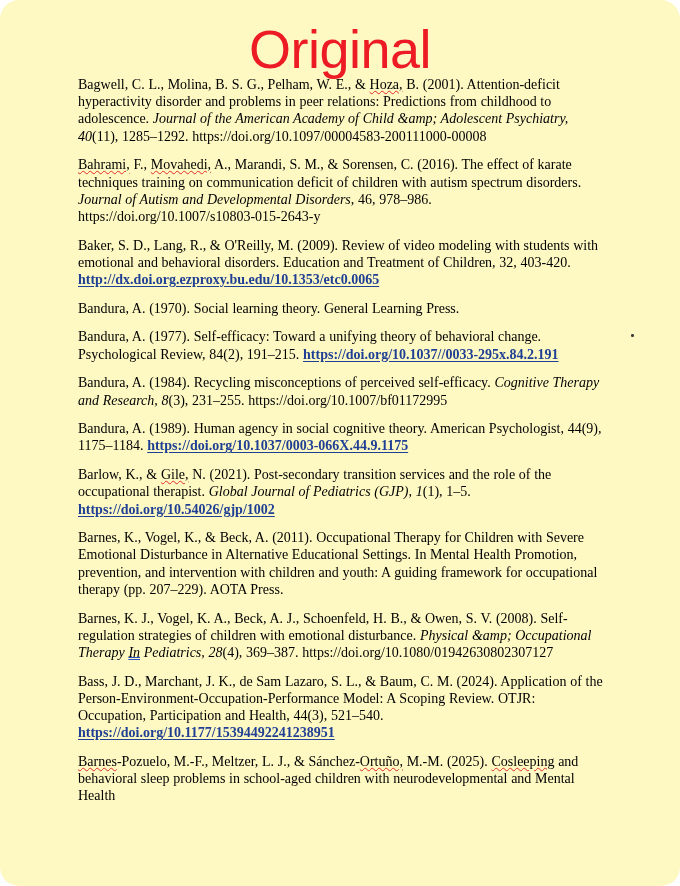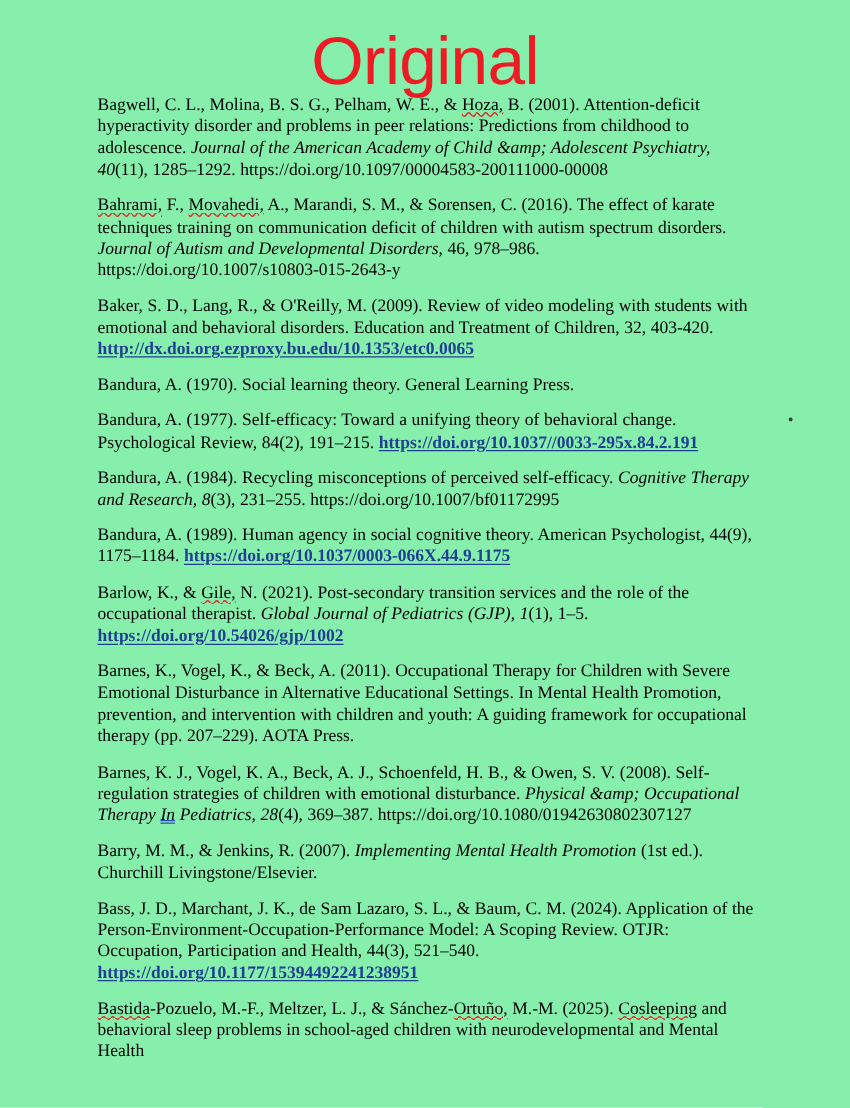--- a/index.html
+++ b/index.html
@@ -14,21 +14,22 @@
     font-family: "Liberation Serif", "DejaVu Serif", serif;
     color: #000000;
     overflow: hidden;
     position: relative;
   }
 
   #page {
     position: relative;
     width: 680px;
     height: 886px;
-    background: #86efac;
+    background: #fef9c3;
+    border-radius: 19px;
   }
 
   
   #watermark {
     position: absolute;
     left: 0;
     top: 22px;
     width: 680px;
     text-align: center;
     font-family: "Liberation Sans", "DejaVu Sans", sans-serif;
@@ -110,20 +111,19 @@
       <p class="ref-entry"><span>Bagwell, C. L., Molina, B. S. G., Pelham, W. E., &amp; </span><span class="sp">Hoza,</span><span> B. (2001). Attention-deficit hyperactivity disorder and problems in peer relations: Predictions from childhood to adolescence. </span><span class="ital">Journal of the American Academy of Child &amp;amp; Adolescent Psychiatry, 40</span><span>(11), 1285–1292. https://doi.org/10.1097/00004583-200111000-00008</span></p>
       <p class="ref-entry"><span class="sp">Bahrami,</span><span> F., </span><span class="sp">Movahedi,</span><span> A., Marandi, S. M., &amp; Sorensen, C. (2016). The effect of karate techniques training on communication deficit of children with autism spectrum disorders. </span><span class="ital">Journal of Autism and Developmental Disorders</span><span>, 46, 978–986. https://doi.org/10.1007/s10803-015-2643-y</span></p>
       <p class="ref-entry"><span>Baker, S. D., Lang, R., &amp; O'Reilly, M. (2009). Review of video modeling with students with emotional and behavioral disorders. Education and Treatment of Children, 32, 403-420. </span><span class="link">http://dx.doi.org.ezproxy.bu.edu/10.1353/etc0.0065</span></p>
       <p class="ref-entry"><span>Bandura, A. (1970). Social learning theory. General Learning Press.</span></p>
       <p class="ref-entry"><span>Bandura, A. (1977). Self-efficacy: Toward a unifying theory of behavioral change. Psychological Review, 84(2), 191–215. </span><span class="link">https://doi.org/10.1037//0033-295x.84.2.191</span></p>
       <p class="ref-entry"><span>Bandura, A. (1984). Recycling misconceptions of perceived self-efficacy. </span><span class="ital">Cognitive Therapy and Research, 8</span><span>(3), 231–255. https://doi.org/10.1007/bf01172995</span></p>
       <p class="ref-entry"><span>Bandura, A. (1989). Human agency in social cognitive theory. American Psychologist, 44(9), 1175–1184. </span><span class="link">https://doi.org/10.1037/0003-066X.44.9.1175</span></p>
       <p class="ref-entry"><span>Barlow, K., &amp; </span><span class="sp">Gile,</span><span> N. (2021). Post-secondary transition services and the role of the occupational therapist. </span><span class="ital">Global Journal of Pediatrics (GJP), 1</span><span>(1), 1–5. </span><span class="link">https://doi.org/10.54026/gjp/1002</span></p>
       <p class="ref-entry"><span>Barnes, K., Vogel, K., &amp; Beck, A. (2011). Occupational Therapy for Children with Severe Emotional Disturbance in Alternative Educational Settings. In Mental Health Promotion, prevention, and intervention with children and youth: A guiding framework for occupational therapy (pp. 207–229). AOTA Press.</span></p>
       <p class="ref-entry"><span>Barnes, K. J., Vogel, K. A., Beck, A. J., Schoenfeld, H. B., &amp; Owen, S. V. (2008). Self-regulation strategies of children with emotional disturbance. </span><span class="ital">Physical &amp;amp; Occupational Therapy </span><span class="ital gr">In</span><span class="ital"> Pediatrics, 28</span><span>(4), 369–387. https://doi.org/10.1080/01942630802307127</span></p>
-      <p class="ref-entry"><span>Barry, M. M., &amp; Jenkins, R. (2007). </span><span class="ital">Implementing Mental Health Promotion</span><span> (1st ed.). Churchill Livingstone/Elsevier.</span></p>
       <p class="ref-entry"><span>Bass, J. D., Marchant, J. K., de Sam Lazaro, S. L., &amp; Baum, C. M. (2024). Application of the Person-Environment-Occupation-Performance Model: A Scoping Review. OTJR: Occupation, Participation and Health, 44(3), 521–540. </span><span class="link">https://doi.org/10.1177/15394492241238951</span></p>
-      <p class="ref-entry"><span class="sp">Bastida</span><span>-Pozuelo, M.-F., Meltzer, L. J., &amp; Sánchez-</span><span class="sp">Ortuño,</span><span> M.-M. (2025). </span><span class="sp">Cosleeping</span><span> and behavioral sleep problems in school-aged children with neurodevelopmental and Mental Health</span></p>
+      <p class="ref-entry"><span class="sp">Barnes</span><span>-Pozuelo, M.-F., Meltzer, L. J., &amp; Sánchez-</span><span class="sp">Ortuño,</span><span> M.-M. (2025). </span><span class="sp">Cosleeping</span><span> and behavioral sleep problems in school-aged children with neurodevelopmental and Mental Health</span></p>
     </div>
 
   <div id="stray-mark"></div>
 
 </div>
 
 </body></html>

